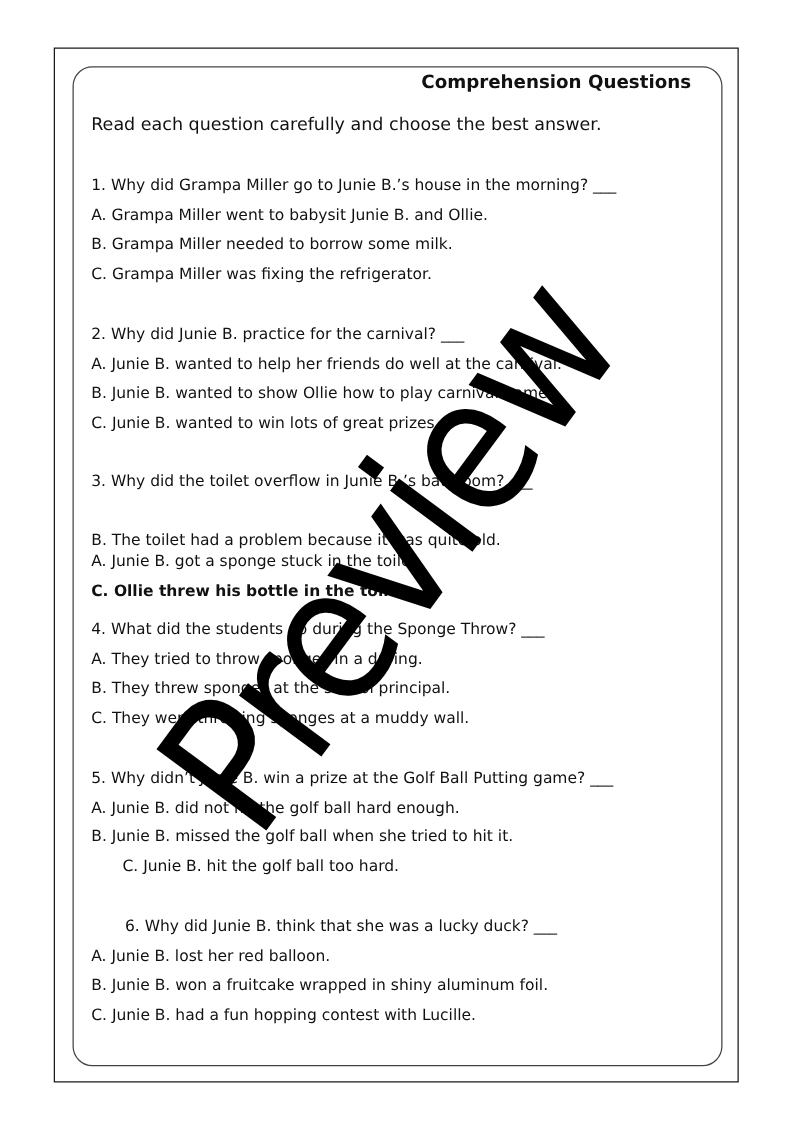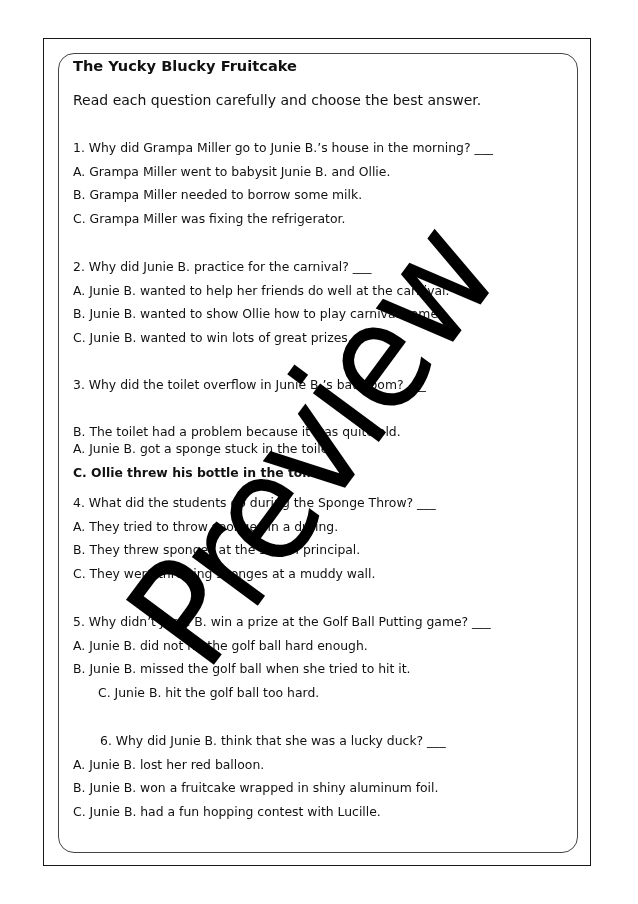--- a/index.html
+++ b/index.html
@@ -91,21 +91,21 @@
     font-stretch: condensed;
   }
 </style>
 </head>
 <body>
 
 <div class="outer-frame"></div>
 <div class="inner-box"></div>
 
 <div class="title-row">
-  <span class="title-left">The Yucky Blucky Fruitcake</span>
+  <span class="title-right">Comprehension Questions</span>
 </div>
 
 <div class="instructions">Read each question carefully and choose the best answer.</div>
 
 <div class="question-block" style="top:140px;">
   <div class="line" style="top:0px;">1. Why did Grampa Miller go to Junie B.’s house in the morning? ___</div>
   <div class="line" style="top:23.5px;">A. Grampa Miller went to babysit Junie B. and Ollie.</div>
   <div class="line" style="top:47px;">B. Grampa Miller needed to borrow some milk.</div>
   <div class="line" style="top:70.5px;">C. Grampa Miller was fixing the refrigerator.</div>
 </div>

